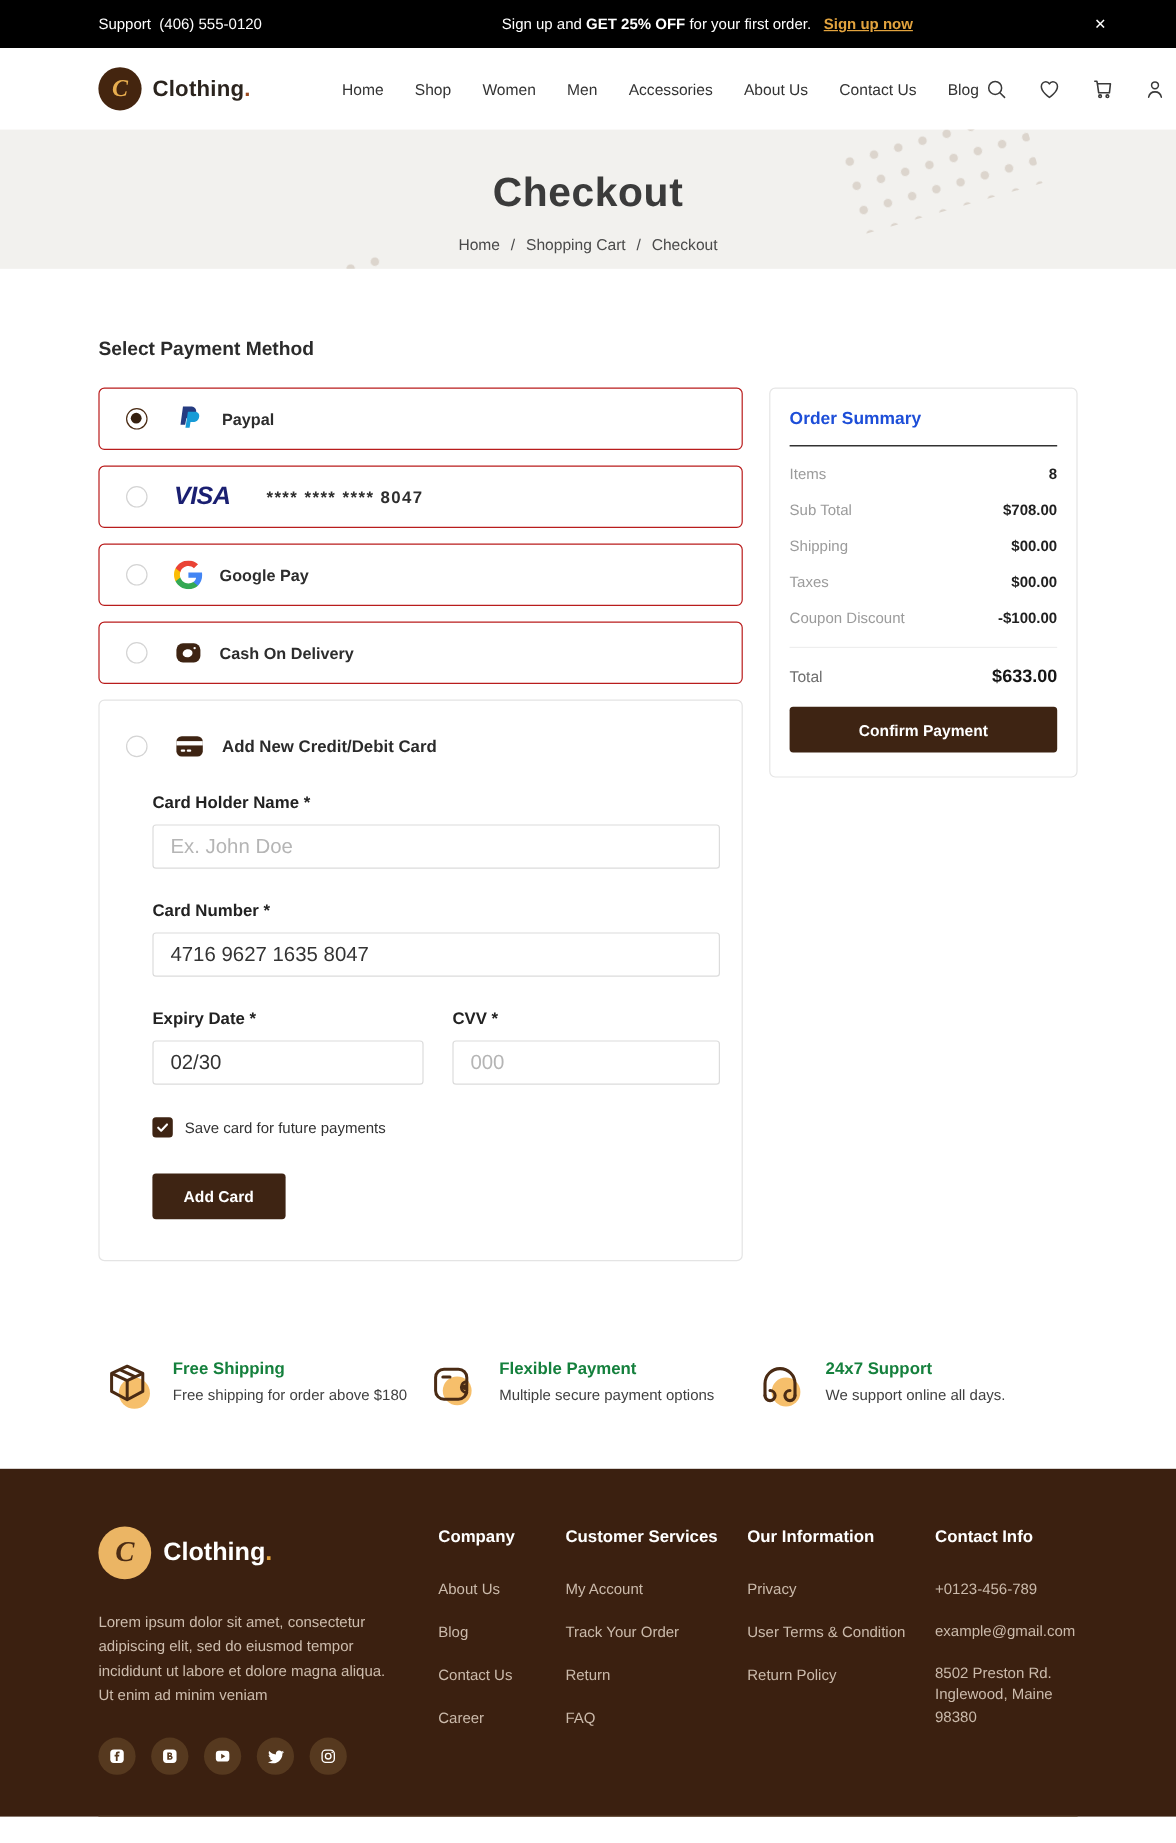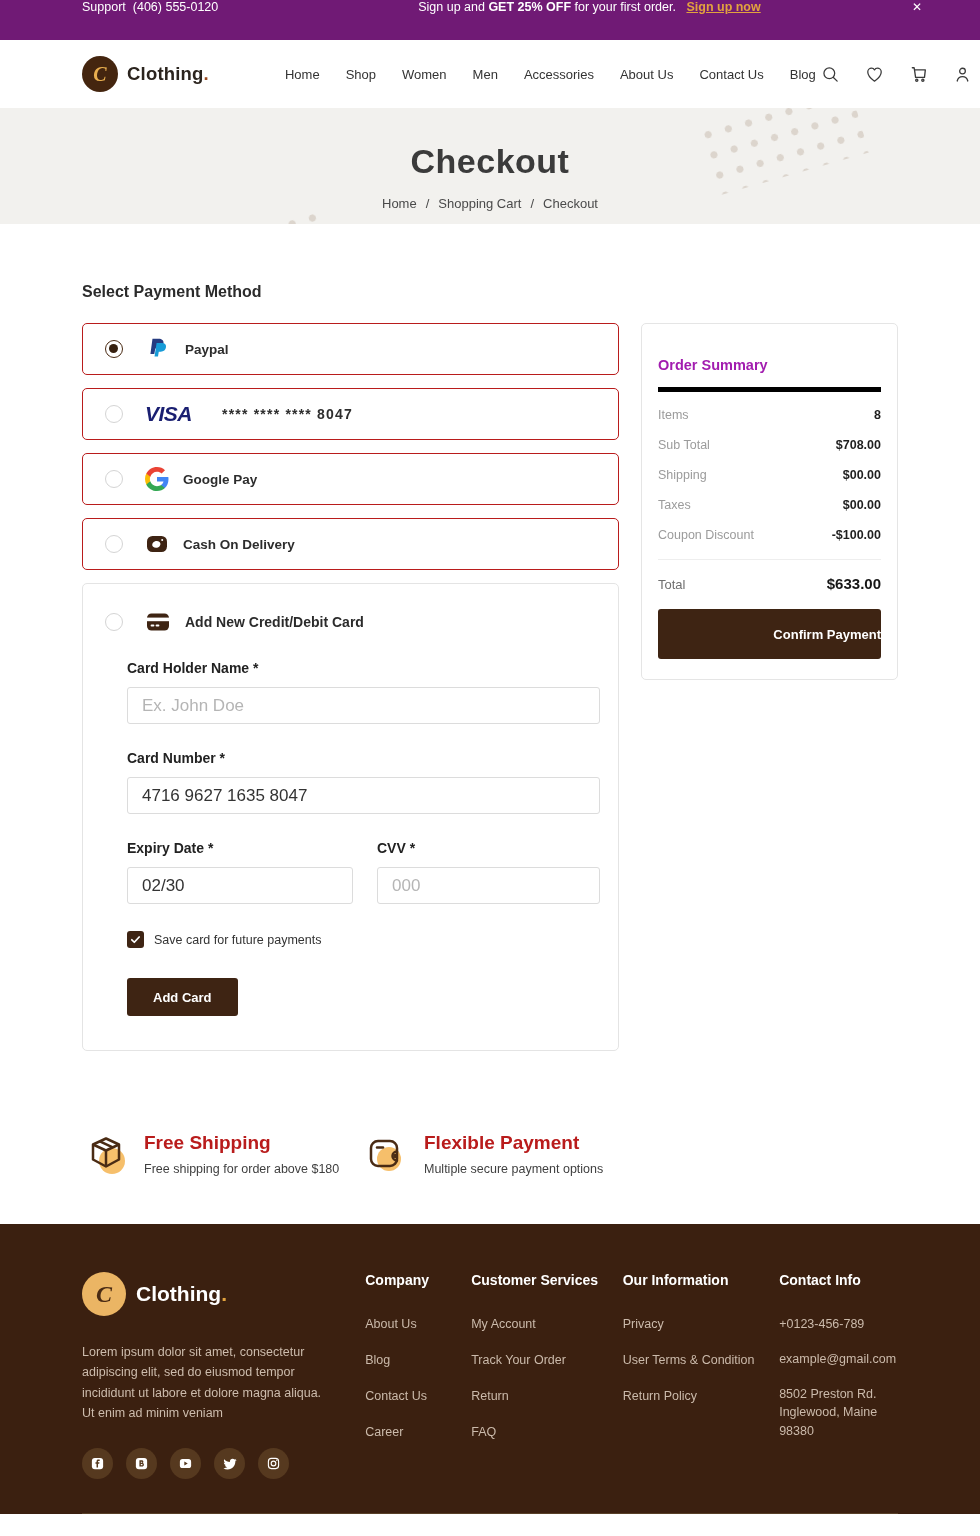--- a/index.html
+++ b/index.html
@@ -1,20 +1,20 @@
 <!DOCTYPE html>
 <html><head>
 <meta charset="utf-8">
 <style>
   * { margin:0; padding:0; box-sizing:border-box; }
   body { font-family:"Liberation Sans", sans-serif; background:#fff; color:#2e2e2e; }
   .page { width:980px; margin:0 auto; background:#fff; }
 
   
-  .topbar { height:40px; background:#701a75; color:#fff; display:flex; align-items:flex-start; padding:0 30px 0 82px; font-size:12.5px; }
+  .topbar { height:40px; background:#000000; color:#fff; display:flex; align-items:center; padding:0 30px 0 82px; font-size:12.5px; }
   .topbar-left { width:225px; display:flex; gap:7px; white-space:nowrap; }
   .topbar-center { flex:1; text-align:center; }
   .topbar-center b { font-weight:700; }
   .promo-link { color:#E2A33E; font-weight:700; text-decoration:underline; margin-left:7px; cursor:pointer; }
   .topbar-close { background:none; border:none; color:#fff; font-size:12px; cursor:pointer; margin-left:40px; margin-right:28px; }
 
   
   .header { height:68px; display:flex; align-items:center; padding:0 82px; background:#fff; }
   .brand { display:flex; align-items:center; gap:9px; cursor:pointer; }
   .logo-circle { width:36px; height:36px; border-radius:50%; background:#44250F; display:flex; align-items:center; justify-content:center; }
@@ -62,35 +62,35 @@
   .row2 .cell-exp { width:227px; }
   .row2 .cell-cvv { width:224px; }
   .save-row { display:flex; align-items:center; margin-top:27px; cursor:pointer; }
   .checkbox { width:17px; height:17px; border-radius:3px; background:#3E2413; display:flex; align-items:center; justify-content:center; flex:none; cursor:pointer; }
   .save-label { font-size:12.5px; color:#333; margin-left:10px; }
   .btn { background:#3E2413; color:#fff; border:none; border-radius:3px; font-family:"Liberation Sans", sans-serif; font-size:13px; font-weight:600; cursor:pointer; }
   .add-card-btn { margin-top:30px; height:38px; padding:0 26px; }
 
   
   .summary { width:257px; border:1px solid #E5E5E5; border-radius:5px; background:#fff; padding:17px 16px 20px; }
-  .summary-title { font-size:14.5px; font-weight:700; color:#a21caf; padding-bottom:14px; border-bottom:5px solid #000000;margin-top:16px; }
+  .summary-title { font-size:14.5px; font-weight:700; color:#1d4ed8; padding-bottom:14px; border-bottom:1px solid #000000; }
   .sum-row { display:flex; justify-content:space-between; margin-top:16px; font-size:12.5px; }
   .sum-row .lbl { color:#9B9B9B; }
   .sum-row .val { color:#1F1F1F; font-weight:600; }
   .sum-divider { border-top:1px solid #EEE; margin-top:17px; }
   .total-row { display:flex; justify-content:space-between; margin-top:15px; align-items:baseline; }
   .total-row .lbl { color:#6F6F6F; font-size:13px; }
   .total-row .val { color:#161616; font-size:15px; font-weight:800; }
-  .confirm-btn { width:100%; height:50px; margin-top:17px;text-align:right; }
+  .confirm-btn { width:100%; height:38px; margin-top:17px; }
 
   
   .features { display:flex; margin-top:79px; margin-bottom:46px; }
   .feature { width:280px; display:flex; align-items:flex-start; }
   .feature-icon { width:48px; height:48px; flex:none; margin-right:14px; }
-  .feature-title { font-size:19px; font-weight:700; color:#b91c1c; margin-top:2px; }
+  .feature-title { font-size:14px; font-weight:700; color:#15803d; margin-top:2px; }
   .feature-desc { font-size:12.5px; color:#3F3F3F; margin-top:8px; }
 
   
   .footer { background:#3B2010; padding:48px 82px 0; }
   .footer-top { display:flex; }
   .f-brand-col { width:286px; }
   .f-logo { display:flex; align-items:center; gap:10px; }
   .f-logo-circle { width:44px; height:44px; border-radius:50%; background:#EBB564; display:flex; align-items:center; justify-content:center; }
   .f-logo-letter { font-family:"Liberation Serif", serif; font-style:italic; font-weight:700; font-size:24px; color:#4A2B14; }
   .f-brand-name { font-size:21px; font-weight:700; color:#fff; }
@@ -338,20 +338,36 @@
                 <path d="M35 21.5a4.5 4.5 0 0 0 0 9"></path>
                 <circle cx="33.4" cy="26" r="1" fill="#4A2B14"></circle>
               </g>
             </svg>
         </span>
         <div>
           <div class="feature-title">Flexible Payment</div>
           <div class="feature-desc">Multiple secure payment options</div>
         </div>
       </div>
+      <div class="feature">
+        <span class="feature-icon">
+          <svg width="48" height="48" viewBox="0 0 48 48">
+              <circle cx="29" cy="30" r="12" fill="#F5BA5E" opacity="0.92"></circle>
+              <g fill="none" stroke="#4A2B14" stroke-width="2.6" stroke-linecap="round">
+                <path d="M11.5 33v-10a12.5 12.5 0 0 1 25 0v10"></path>
+                <path d="M11.5 33a4.2 4.2 0 1 0 8.4 0 4.2 4.2 0 0 0-4.2-4.2"></path>
+                <path d="M36.5 33a4.2 4.2 0 1 1-8.4 0 4.2 4.2 0 0 1 4.2-4.2"></path>
+              </g>
+            </svg>
+        </span>
+        <div>
+          <div class="feature-title">24x7 Support</div>
+          <div class="feature-desc">We support online all days.</div>
+        </div>
+      </div>
     </div>
   </main>
 
   <footer class="footer">
     <div class="footer-top">
       <div class="f-brand-col">
         <div class="f-logo">
           <span class="f-logo-circle">
               <span class="f-logo-letter">C</span>
             </span>

